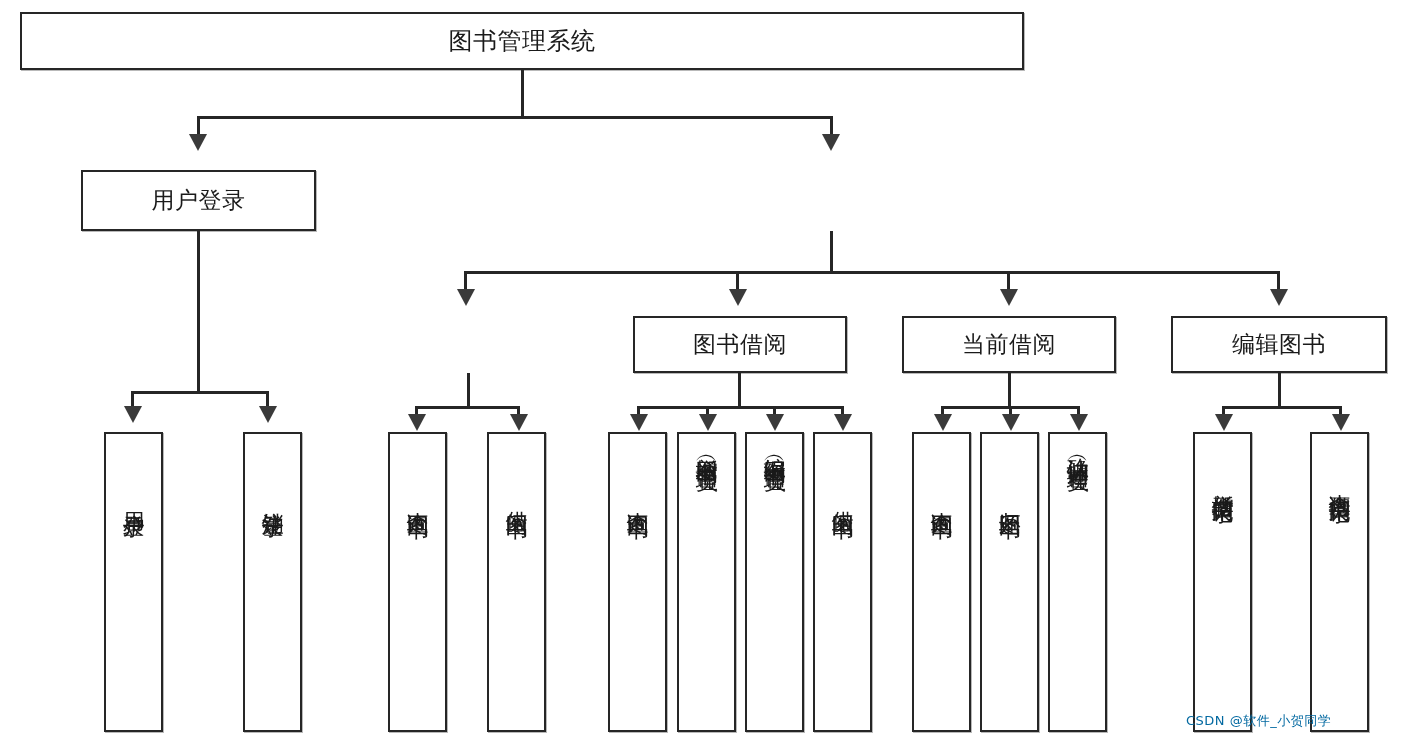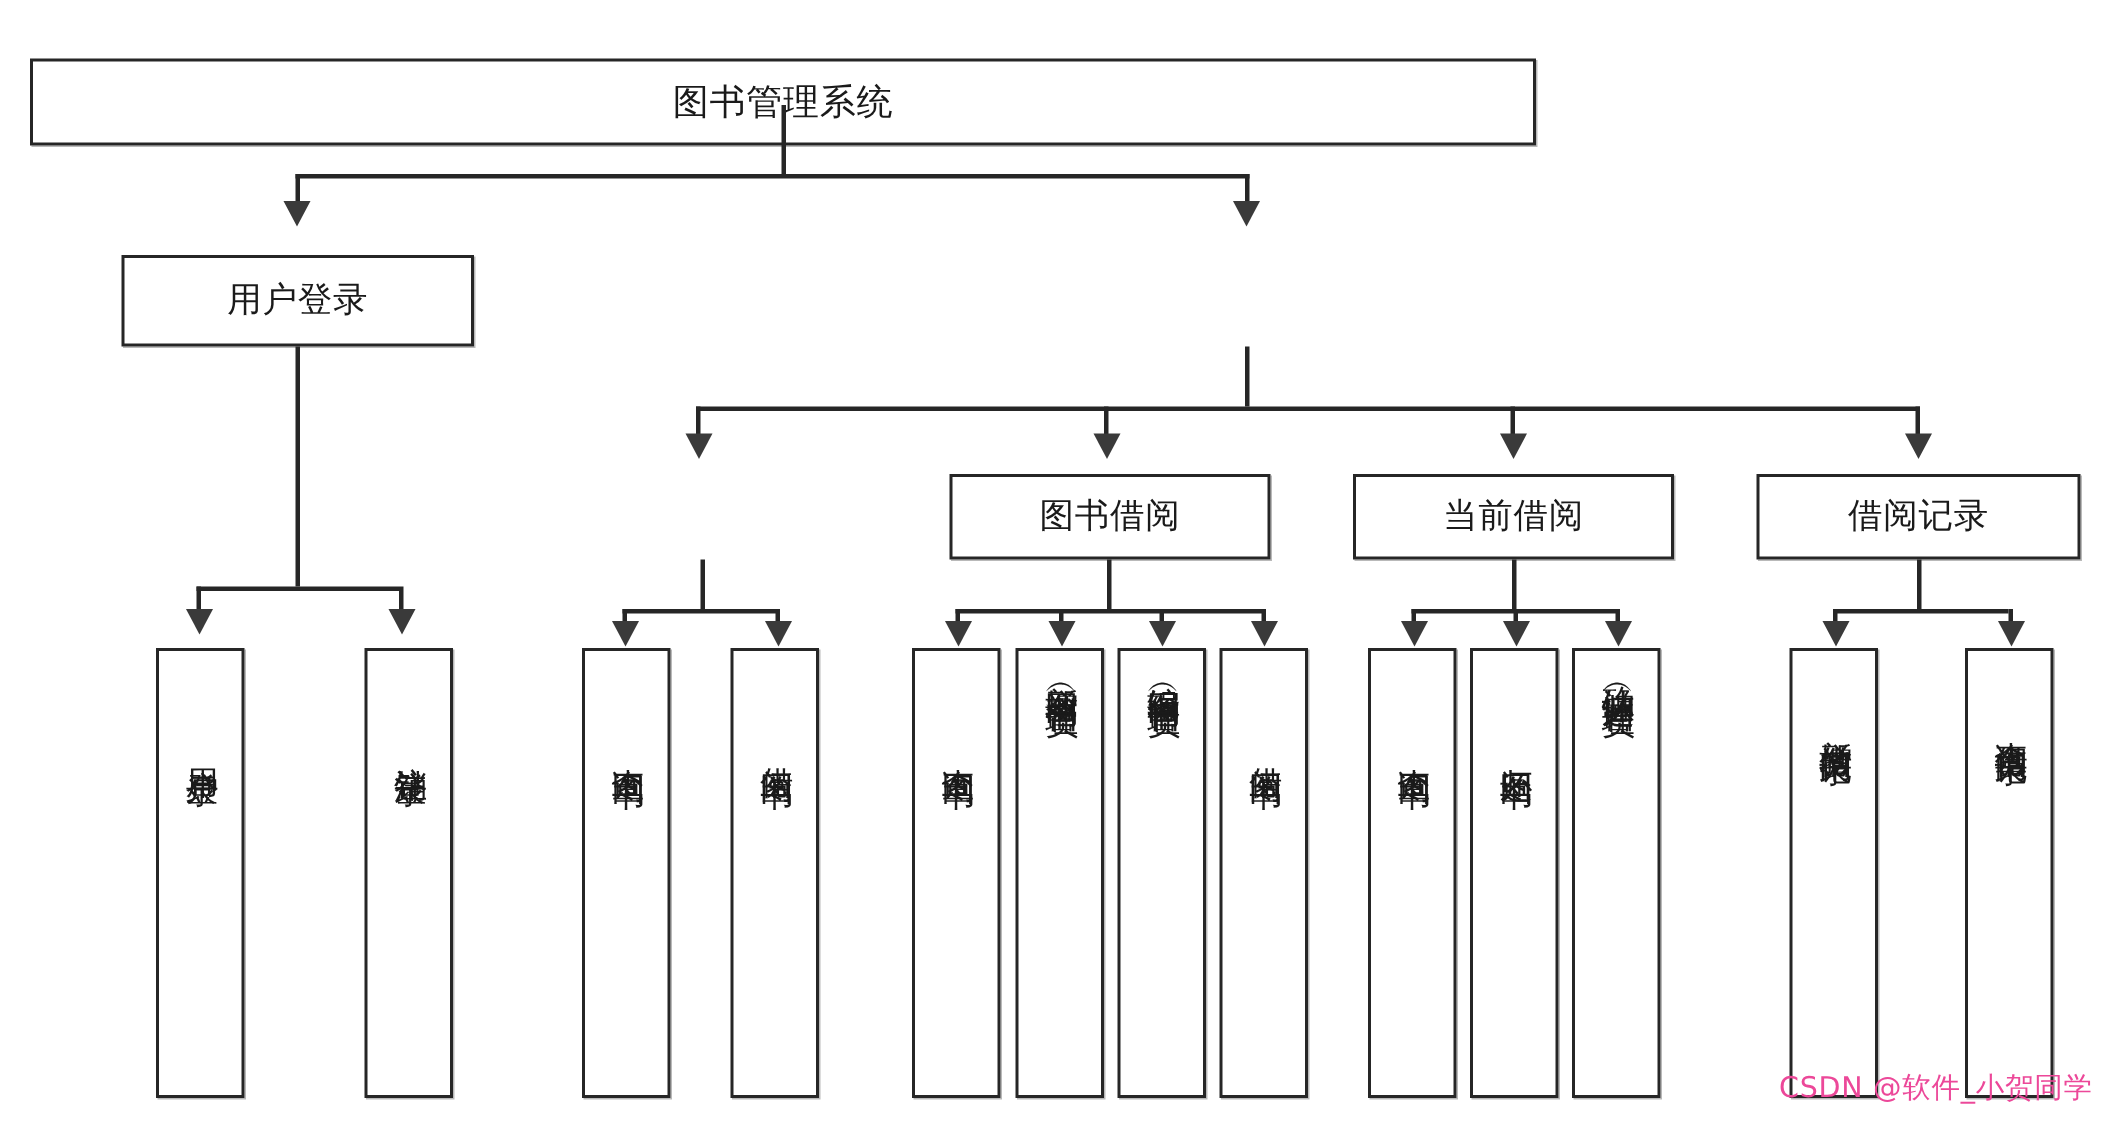--- a/index.html
+++ b/index.html
@@ -61,33 +61,33 @@
     width:0;height:0;
     border-left:9px solid transparent;
     border-right:9px solid transparent;
     border-top:17px solid #3a3a3a;
   }
 
   
   #watermark{
     position:absolute;
     left:1186px;top:712px;
-    font-size:19px;
-    color:#ec4899;
+    font-size:13px;
+    color:#0369a1;
     white-space:nowrap;
     letter-spacing:0.5px;
     pointer-events:none;
   }
 </style>
 </head>
 <body>
 
 <div id="diagram-root">
 
-  <div class="node horiz root" style="left:20px;top:12px;width:1004px;height:58px;margin-top:27px;">
+  <div class="node horiz root" style="left:20px;top:12px;width:1004px;height:58px;">
     <span class="label">图书管理系统</span>
   </div>
 
   <div class="ln v" style="left:521px;top:70px;height:46px;"></div>
 
   <div class="ln h" style="left:197px;top:116px;width:636px;"></div>
 
   <div class="ln v" style="left:197px;top:116px;height:22px;"></div>
   <div class="arrow" style="left:189px;top:134px;"></div>
   <div class="ln v" style="left:830px;top:116px;height:22px;"></div>
@@ -117,21 +117,21 @@
   <div class="ln v" style="left:1277px;top:271px;height:22px;"></div>
   <div class="arrow" style="left:1270px;top:289px;"></div>
 
   <div class="node horiz" style="left:902px;top:316px;width:214px;height:57px;">
     <span class="label">当前借阅</span>
   </div>
   <div class="node horiz" style="left:633px;top:316px;width:214px;height:57px;">
     <span class="label">图书借阅</span>
   </div>
   <div class="node horiz" style="left:1171px;top:316px;width:216px;height:57px;">
-    <span class="label">借阅记录</span>
+    <span class="label">编辑图书</span>
   </div>
 
   <div class="ln v" style="left:467px;top:373px;height:33px;"></div>
   <div class="ln h" style="left:415px;top:406px;width:105px;"></div>
   <div class="ln v" style="left:415px;top:406px;height:10px;"></div>
   <div class="arrow" style="left:408px;top:414px;"></div>
   <div class="ln v" style="left:517px;top:406px;height:10px;"></div>
   <div class="arrow" style="left:510px;top:414px;"></div>
 
   <div class="ln v" style="left:738px;top:373px;height:33px;"></div>

